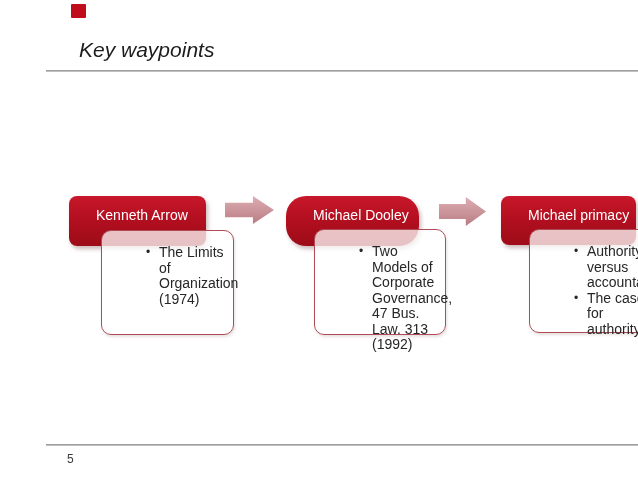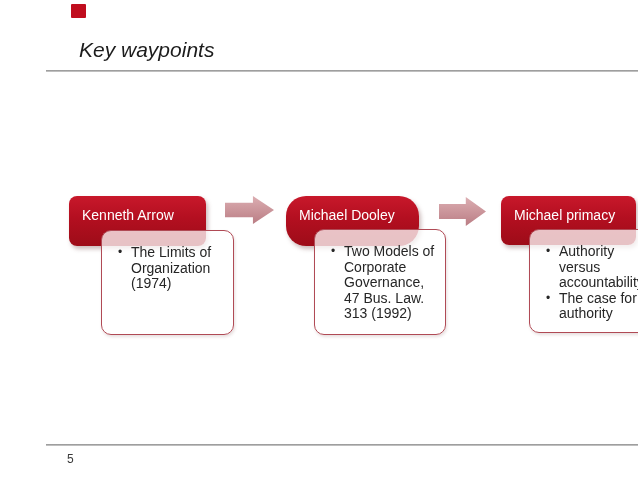--- a/index.html
+++ b/index.html
@@ -22,30 +22,31 @@
   .rule-top { top:70px; }
   .rule-bottom { top:444px; }
   .page-number {
     position:absolute; left:21px; top:452px;
     font-size:12px; color:#3a3a3a;
   }
   .step-header {
     position:absolute; box-sizing:border-box; border-radius:8px;
     background:linear-gradient(180deg, var(--header-red-top) 0%, #b30f20 45%, var(--header-red-bottom) 100%);
     color:var(--header-text); font-size:14px; line-height:17px;
-    padding:11px 8px 0 13px; white-space:nowrap;
+    padding:11px 8px 0 27px; white-space:nowrap;
     box-shadow:2px 3px 4px rgba(110,60,60,0.35);
     z-index:1;
   }
   .step-body {
     position:absolute; box-sizing:border-box; border-radius:10px;
     border:1px solid var(--box-border);
     background:rgba(255,255,255,0.75);
     box-shadow:1px 2px 3px rgba(120,80,80,0.18);
     z-index:2;
+    padding-left:28px;
   }
   .step-body ul { margin:0; padding:14px 6px 0 15px; list-style:none; }
   .step-body li {
     position:relative; padding-left:14px;
     font-size:14px; line-height:15.5px; color:var(--text-dark);
   }
   .step-body li::before {
     content:"\2022"; position:absolute; left:1px; top:0; font-size:12px; color:var(--text-dark);
   }
   .flow-arrow {

